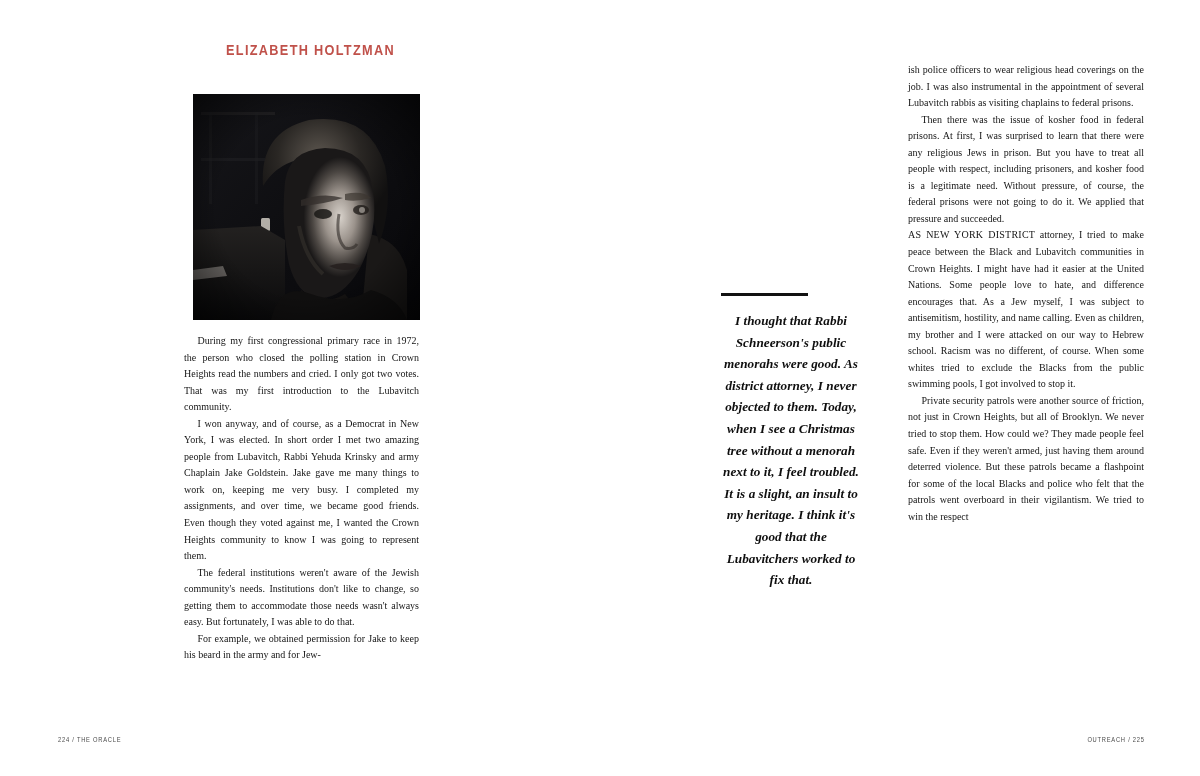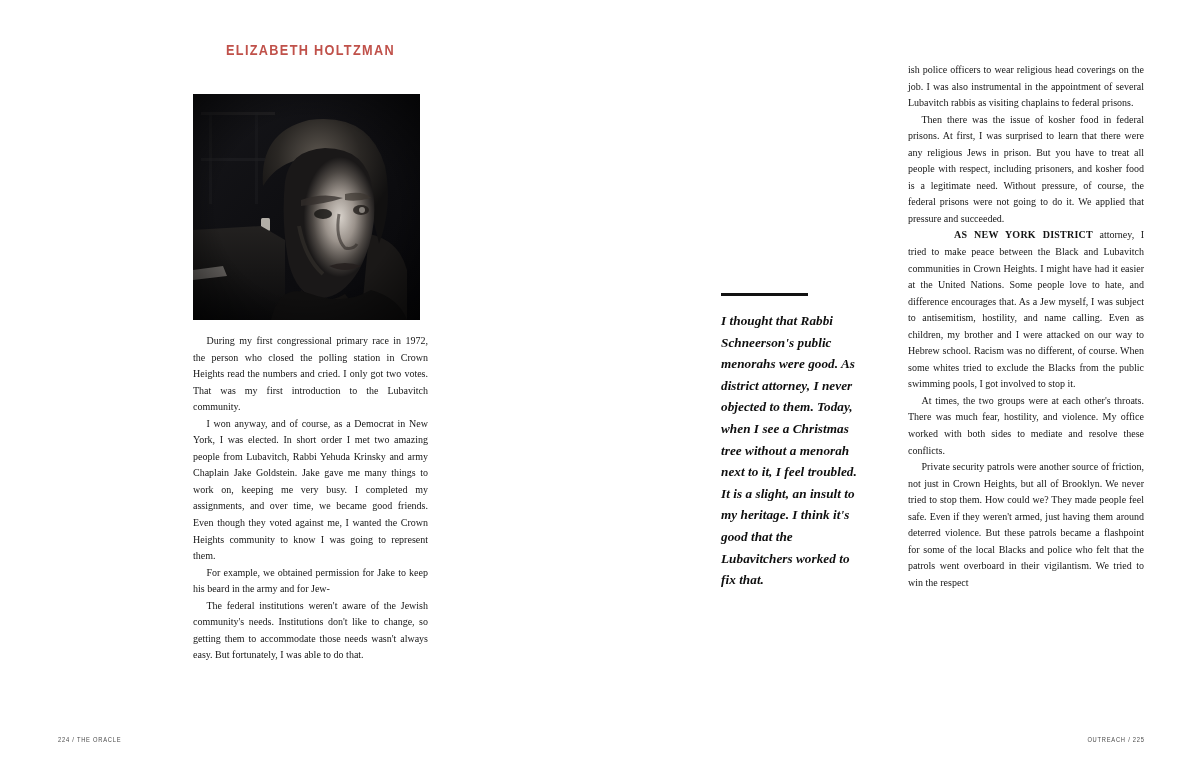--- a/index.html
+++ b/index.html
@@ -64,36 +64,35 @@
   .portrait svg { display: block; width: 100%; height: 100%; }
 
   
   .col {
     position: absolute;
     font-size: 10px;
     line-height: 16.55px;
     text-align: justify;
     color: #151515;
   }
-  .col-left  { left: 193px;  top: 333px; width: 235px; }
+  .col-left  { left: 184px;  top: 333px; width: 235px; }
   .col-right { left: 908px;  top: 62px;  width: 236px; }
 
   .col p {
     margin: 0;
     text-indent: 1.35em;
     hyphens: auto;
     -webkit-hyphens: auto;
   }
   .col p.no-indent { text-indent: 0; }
   .col p.cont { text-indent: 0; }
 
   .lead-in {
-    font-weight: bold;
+    font-weight: normal;
     letter-spacing: 0.25px;
-    margin-left: 46px;
   }
 
   
   .pullquote {
     position: absolute;
     left: 721px;
     top: 293px;
     width: 140px;
   }
   .pq-rule {
@@ -103,20 +102,21 @@
     margin-bottom: 14px;
   }
   .pq-text {
     font-family: "Liberation Serif", serif;
     font-weight: bold;
     font-style: italic;
     font-size: 13.2px;
     line-height: 21.6px;
     color: #0f0f0f;
     letter-spacing: 0.05px;
+    text-align: center;
   }
 
   
   .folio {
     position: absolute;
     bottom: 33px;
     font-family: "Liberation Sans", sans-serif;
     font-size: 6.4px;
     letter-spacing: 0.85px;
     color: #4a4a4a;
@@ -196,33 +196,32 @@
 
       <path d="M78 226 Q86 188 118 200 Q150 212 178 196 Q206 204 214 226 Z" fill="#100f0f"></path>
 
       <rect x="0" y="0" width="227" height="226" fill="url(#vig)"></rect>
     </svg>
   </div>
 
   <div class="col col-left">
     <p>During my first congressional primary race in 1972, the person who closed the polling station in Crown Heights read the numbers and cried. I only got two votes. That was my first introduction to the Lubavitch community.</p>
     <p>I won anyway, and of course, as a Democrat in New York, I was elected. In short order I met two amazing people from Lubavitch, Rabbi Yehuda Krinsky and army Chaplain Jake Goldstein. Jake gave me many things to work on, keeping me very busy. I completed my assignments, and over time, we became good friends. Even though they voted against me, I wanted the Crown Heights community to know I was going to represent them.</p>
+    <p>The federal institutions weren't aware of the Jewish community's needs. Institutions don't like to change, so getting them to accommodate those needs wasn't always easy. But fortunately, I was able to do that.</p>
     <p>For example, we obtained permission for Jake to keep his beard in the army and for Jew-</p>
-    <p>The federal institutions weren't aware of the Jewish community's needs. Institutions don't like to change, so getting them to accommodate those needs wasn't always easy. But fortunately, I was able to do that.</p>
   </div>
 
   <div class="pullquote">
     <div class="pq-rule"></div>
     <div class="pq-text">I thought that Rabbi Schneerson's public menorahs were good. As district attorney, I never objected to them. Today, when I see a Christmas tree without a menorah next to it, I feel troubled. It is a slight, an insult to my heritage. I think it's good that the Lubavitchers worked to fix that.</div>
   </div>
 
   <div class="col col-right">
     <p class="cont">ish police officers to wear religious head coverings on the job. I was also instrumental in the appointment of several Lubavitch rabbis as visiting chaplains to federal prisons.</p>
     <p>Then there was the issue of kosher food in federal prisons. At first, I was surprised to learn that there were any religious Jews in prison. But you have to treat all people with respect, including prisoners, and kosher food is a legitimate need. Without pressure, of course, the federal prisons were not going to do it. We applied that pressure and succeeded.</p>
     <p class="no-indent"><span class="lead-in">AS NEW YORK DISTRICT</span><span> attorney, I tried to make peace between the Black and Lubavitch communities in Crown Heights. I might have had it easier at the United Nations. Some people love to hate, and difference encourages that. As a Jew myself, I was subject to antisemitism, hostility, and name calling. Even as children, my brother and I were attacked on our way to Hebrew school. Racism was no different, of course. When some whites tried to exclude the Blacks from the public swimming pools, I got involved to stop it.</span></p>
-    <p>At times, the two groups were at each other's throats. There was much fear, hostility, and violence. My office worked with both sides to mediate and resolve these conflicts.</p>
     <p>Private security patrols were another source of friction, not just in Crown Heights, but all of Brooklyn. We never tried to stop them. How could we? They made people feel safe. Even if they weren't armed, just having them around deterred violence. But these patrols became a flashpoint for some of the local Blacks and police who felt that the patrols went overboard in their vigilantism. We tried to win the respect</p>
   </div>
 
   <div class="folio folio-left">224 / THE ORACLE</div>
   <div class="folio folio-right">OUTREACH / 225</div>
 
 </div>
 
 </body></html>

